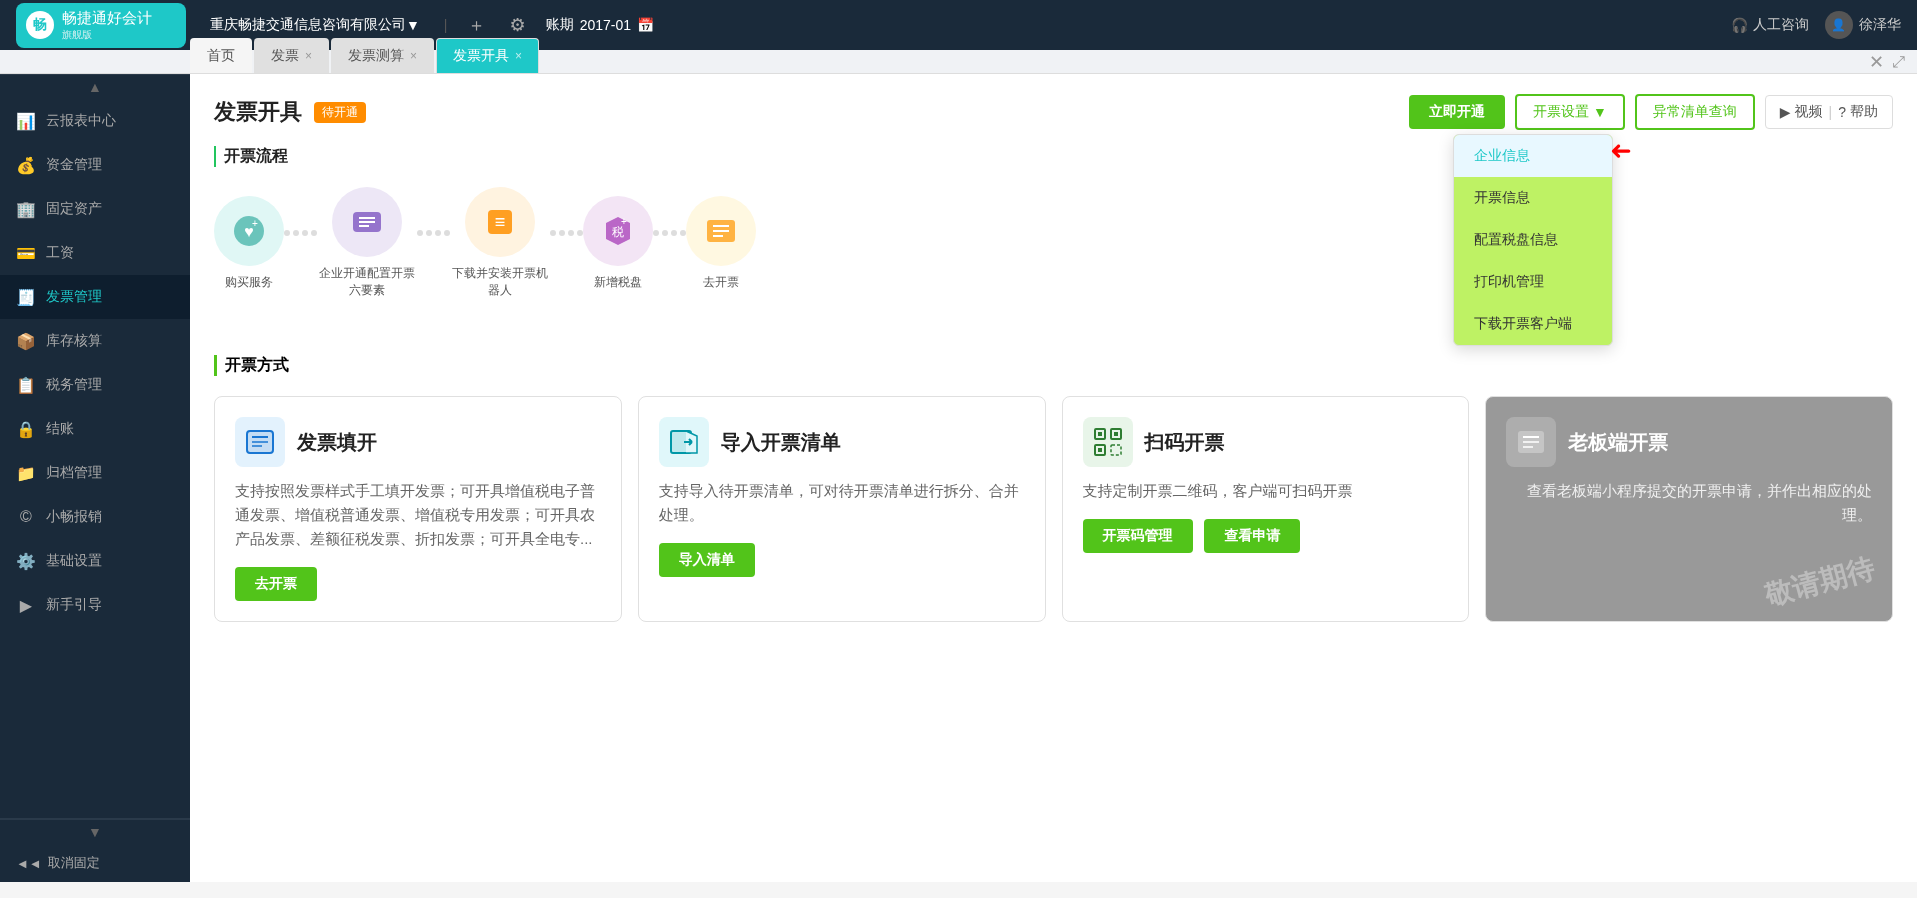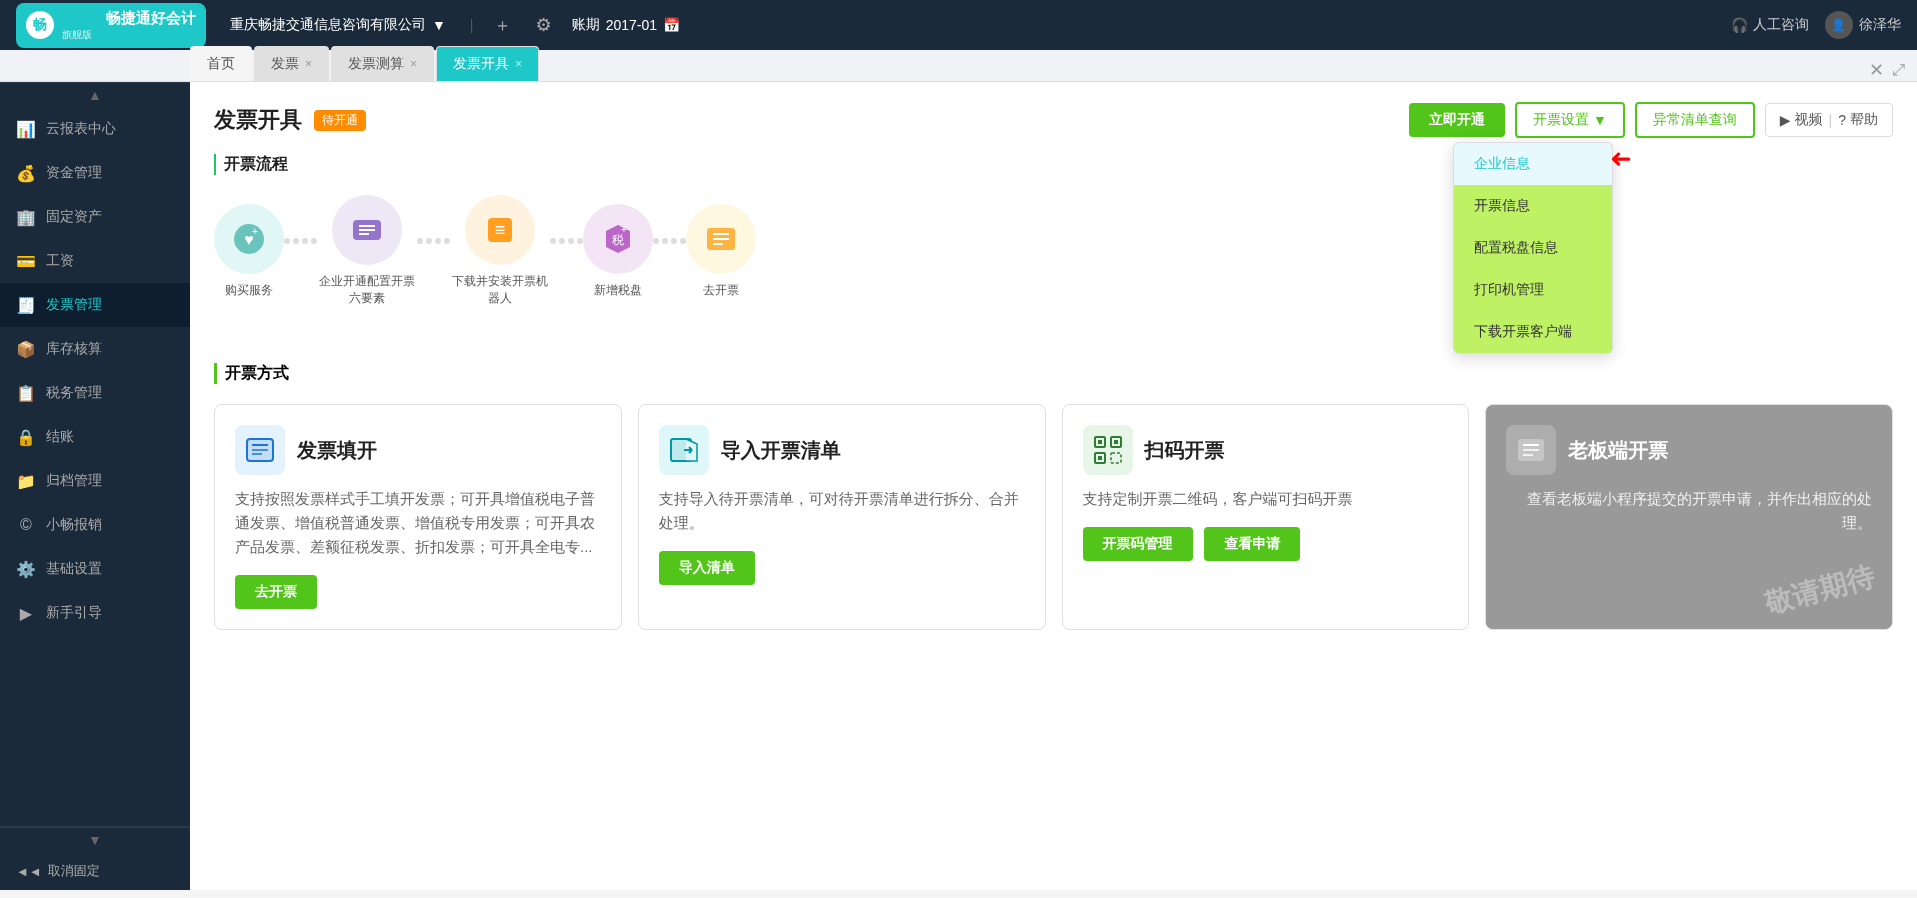--- a/index.html
+++ b/index.html
@@ -2,33 +2,33 @@
 <html><head>
   <meta charset="utf-8">
   <style>
     * { margin: 0; padding: 0; box-sizing: border-box; }
     body { font-family: 'Microsoft YaHei', '微软雅黑', sans-serif; font-size: 14px; background: #f5f5f5; width: 1917px; height: 898px; overflow: hidden; }
 
     
     .top-bar { height: 50px; background: #1a2a3a; display: flex; align-items: center; padding: 0 16px; gap: 16px; }
     .logo-area { display: flex; align-items: center; gap: 8px; background: #1ec8c8; border-radius: 8px; padding: 6px 10px; min-width: 170px; }
     .logo-icon { width: 28px; height: 28px; background: white; border-radius: 50%; display: flex; align-items: center; justify-content: center; color: #1ec8c8; font-size: 14px; font-weight: bold; }
-    .logo-text { color: white; font-size: 15px; font-weight: bold; margin-left: 44px; }
+    .logo-text { color: white; font-size: 15px; font-weight: normal; }
     .logo-subtitle { color: #d0f0f0; font-size: 10px; }
-    .company-selector { display: flex; align-items: center; gap: 6px; color: white; cursor: pointer; padding: 4px 8px; border-radius: 4px; }
+    .company-selector { display: flex; align-items: center; color: white; cursor: pointer; padding: 4px 8px; border-radius: 4px; }
     .top-divider { color: #555; }
     .top-icon-btn { color: #aaa; cursor: pointer; font-size: 18px; padding: 4px; }
     .period-area { color: white; display: flex; align-items: center; gap: 6px; }
     .top-right { margin-left: auto; display: flex; align-items: center; gap: 16px; color: #ccc; }
     .service-btn { display: flex; align-items: center; gap: 4px; color: #ccc; cursor: pointer; }
     .user-area { display: flex; align-items: center; gap: 6px; color: #ccc; cursor: pointer; }
     .user-avatar { width: 28px; height: 28px; background: #555; border-radius: 50%; display: flex; align-items: center; justify-content: center; font-size: 12px; color: #ccc; }
 
     
-    .nav-tabs { height: 32px; background: #f0f0f0; display: flex; align-items: flex-end; padding-left: 200px; border-bottom: 1px solid #ddd; }
+    .nav-tabs { height: 24px; background: #f0f0f0; display: flex; align-items: flex-end; padding-left: 200px; border-bottom: 1px solid #ddd; }
     .nav-tab { padding: 8px 16px; cursor: pointer; font-size: 14px; color: #555; border: 1px solid transparent; border-bottom: none; background: #e0e0e0; margin-right: 2px; border-radius: 4px 4px 0 0; display: flex; align-items: center; gap: 6px; }
     .nav-tab.active { background: white; color: #1ec8c8; border-color: #ddd; }
     .nav-tab .close-x { color: #999; font-size: 12px; }
     .nav-tab-home { background: #f5f5f5; }
 
     
     .layout { display: flex; height: calc(898px - 90px); }
     .sidebar { width: 190px; background: #1a2a3a; color: white; display: flex; flex-direction: column; overflow-y: auto; flex-shrink: 0; }
     .sidebar-item { display: flex; align-items: center; gap: 10px; padding: 12px 16px; cursor: pointer; color: #aaa; font-size: 14px; }
     .sidebar-item.active { background: #0e1e2e; color: #1ec8c8; }

